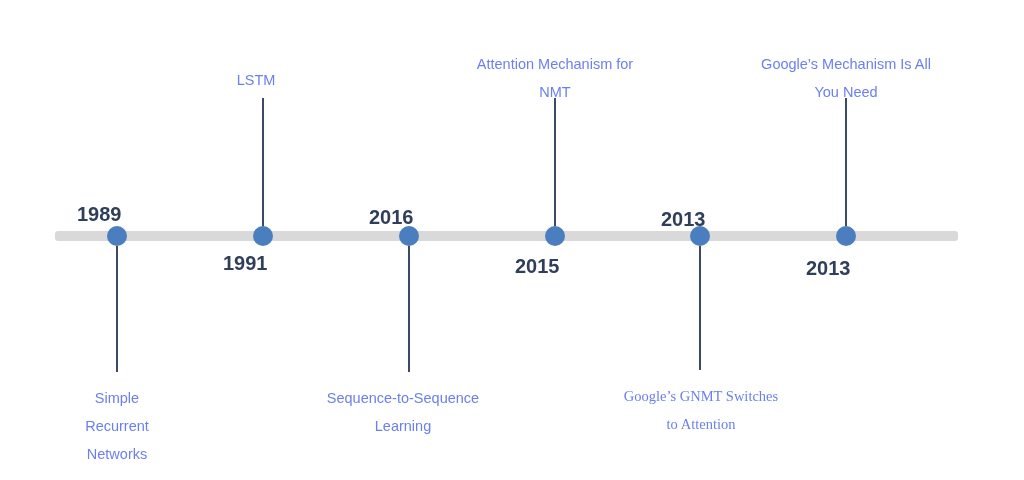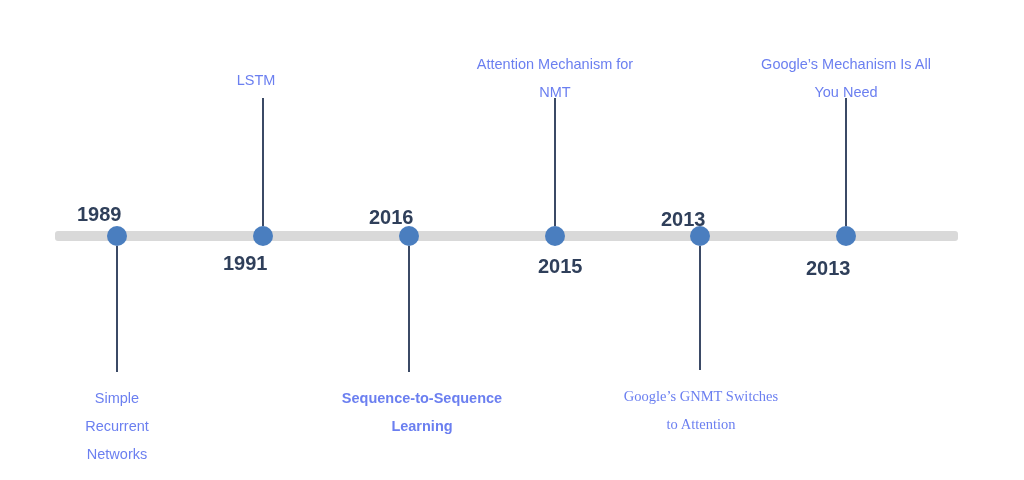--- a/index.html
+++ b/index.html
@@ -23,28 +23,28 @@
 Networks</div>
 
 <div class="label" style="left:156px;top:66px;white-space:pre-line;text-align:center;">LSTM</div>
 <div class="stem" style="left:262px;top:98px;height:128px;"></div>
 <div class="dot" style="left:253px;"></div>
 <div class="year" style="left:223px;top:252px;">1991</div>
 
 <div class="year" style="left:369px;top:206px;">2016</div>
 <div class="dot" style="left:399px;"></div>
 <div class="stem" style="left:408px;top:246px;height:126px;"></div>
-<div class="label" style="left:322px;top:384px;white-space:pre-line;font-weight:bold;">Sequence-to-Sequence
+<div class="label" style="left:303px;top:384px;white-space:pre-line;">Sequence-to-Sequence
 Learning</div>
 
 <div class="label" style="left:455px;top:50px;white-space:pre-line;">Attention Mechanism for
 NMT</div>
 <div class="stem" style="left:554px;top:98px;height:128px;"></div>
 <div class="dot" style="left:545px;"></div>
-<div class="year" style="left:538px;top:255px;">2015</div>
+<div class="year" style="left:515px;top:255px;">2015</div>
 
 <div class="year" style="left:661px;top:208px;">2013</div>
 <div class="dot" style="left:690px;"></div>
 <div class="stem" style="left:699px;top:246px;height:124px;"></div>
 <div class="label" style="left:601px;top:382px;white-space:pre-line;font-family:Liberation Serif, serif;">Google’s GNMT Switches
 to Attention</div>
 
 <div class="label" style="left:746px;top:50px;white-space:pre-line;">Google’s Mechanism Is All
 You Need</div>
 <div class="stem" style="left:845px;top:98px;height:128px;"></div>

